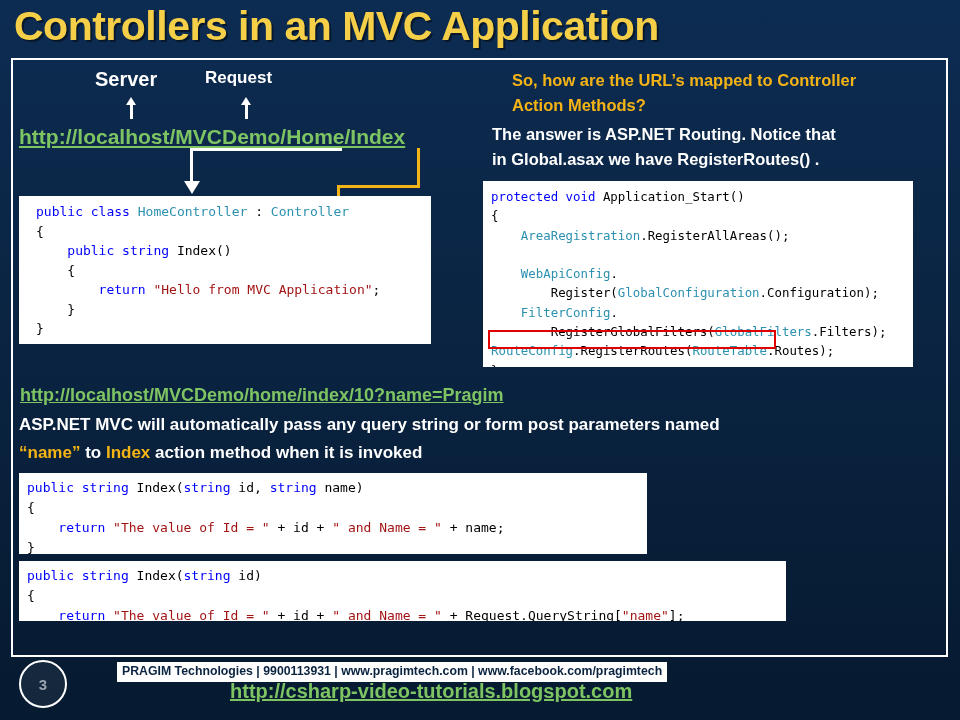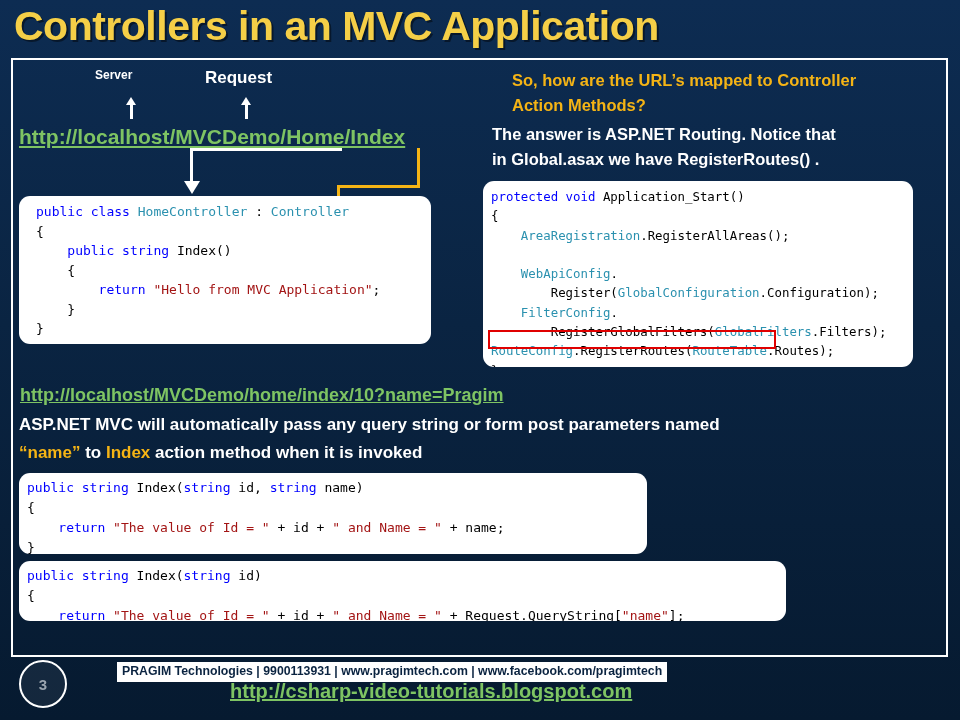--- a/index.html
+++ b/index.html
@@ -31,21 +31,21 @@
     position:absolute;left:11px;top:58px;width:937px;height:599px;
     border:2px solid #ffffff;
     box-sizing:border-box;
   }
   
   .lbl{position:absolute;white-space:nowrap;font-weight:bold;}
   .white{color:#ffffff;}
   .gold{color:#f5b415;}
   .green-link{color:#7ec463;text-decoration:underline;white-space:nowrap;font-weight:bold;}
 
-  #lbl-server{left:95px;top:68px;font-size:12px;color:#ffffff;}
+  #lbl-server{left:95px;top:68px;font-size:20px;color:#ffffff;}
   #lbl-project{left:205px;top:68px;font-size:17px;color:#ffffff;}
 
   
   .uparrow{position:absolute;width:14px;height:22px;}
   .uparrow .stem{position:absolute;left:6px;top:5px;width:3px;height:17px;background:#ffffff;}
   .uparrow .head{position:absolute;left:2px;top:0;width:0;height:0;
     border-left:5px solid transparent;border-right:5px solid transparent;border-bottom:8px solid #ffffff;}
   #arrow-server{left:124px;top:97px;}
   #arrow-project{left:239px;top:97px;}
 
@@ -59,21 +59,20 @@
   #mid-text{position:absolute;left:19px;top:412px;width:910px;font-size:17px;font-weight:bold;color:#ffffff;line-height:26px;}
   #mid-text2{position:absolute;left:19px;top:440px;width:910px;font-size:17px;font-weight:bold;color:#ffffff;line-height:26px;}
 
   
   .code{
     position:absolute;background:#ffffff;color:#000000;
     font-family:"DejaVu Sans Mono","Liberation Mono",monospace;
     white-space:pre;
     box-sizing:border-box;
     overflow:hidden;
-    border-radius:11px;
   }
   #code1{left:19px;top:196px;width:412px;height:148px;font-size:13px;line-height:19.5px;padding:6px 0 0 17px;}
   #code2{left:483px;top:181px;width:430px;height:186px;font-size:12.4px;line-height:19.3px;padding:6px 0 0 8px;}
   #code3{left:19px;top:473px;width:628px;height:81px;font-size:13px;line-height:20px;padding:5px 0 0 8px;}
   #code4{left:19px;top:561px;width:767px;height:60px;font-size:13px;line-height:20px;padding:5px 0 0 8px;}
 
   .kw{color:#0000ff;}
   .typ{color:#2b91af;}
   .str{color:#a31515;}
   .pln{color:#000000;}

